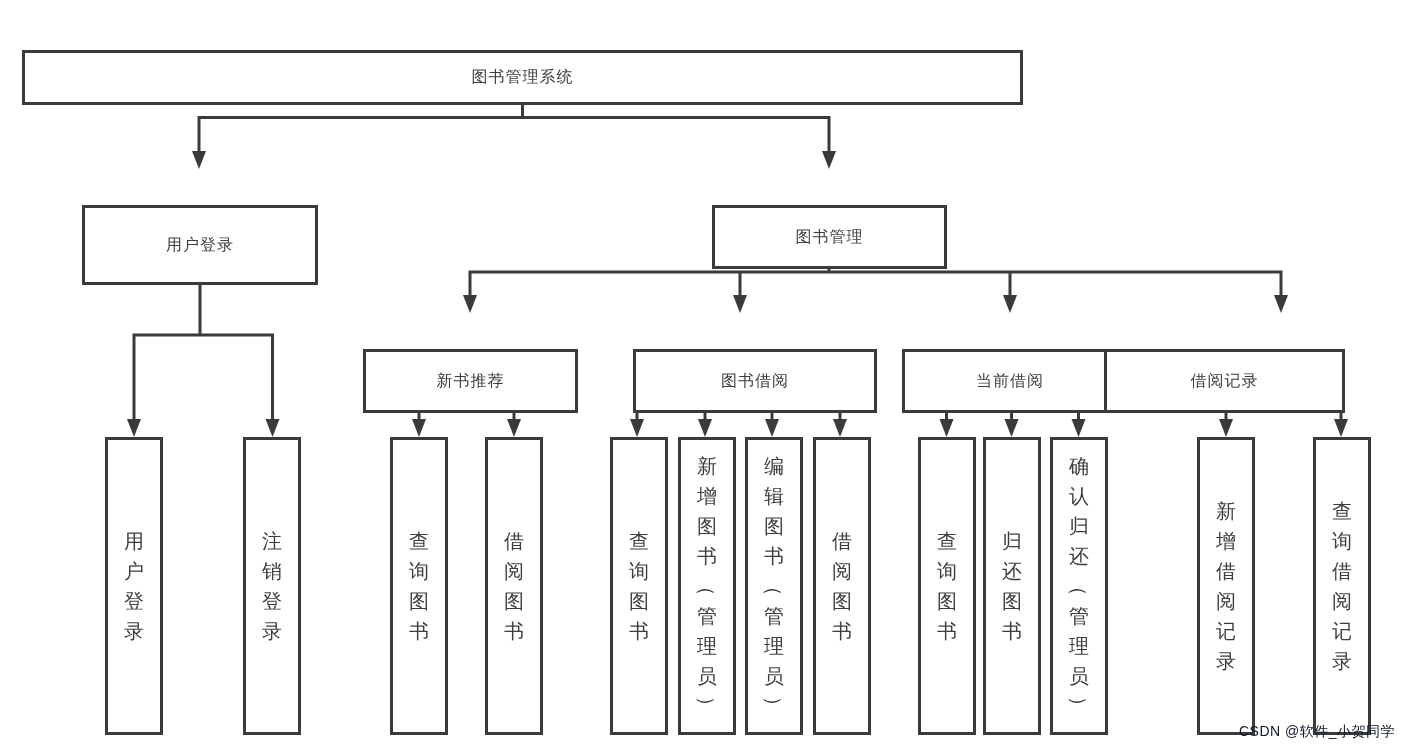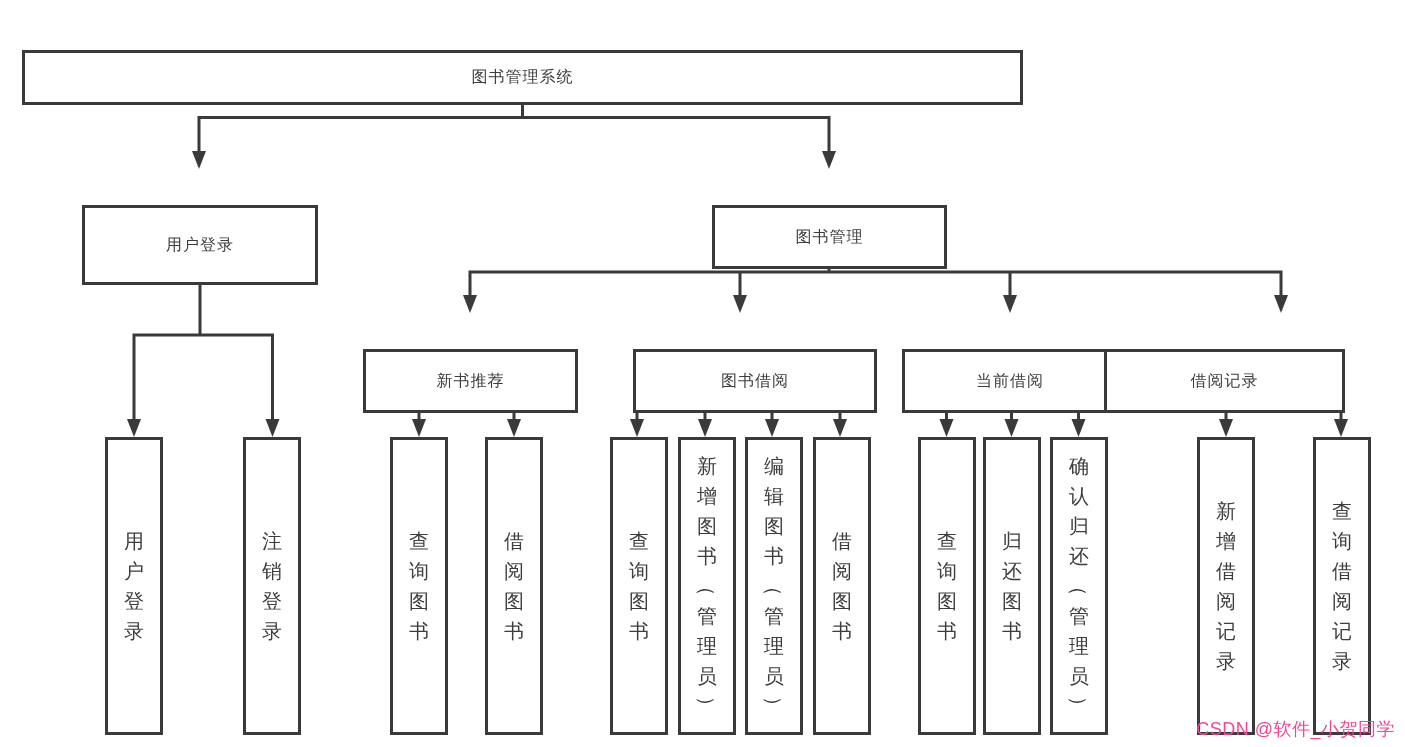--- a/index.html
+++ b/index.html
@@ -44,22 +44,22 @@
     font-size: 20px;
     line-height: 30px;
     height: 30px;
     text-align: center;
   }
   .vchar.rot { transform: rotate(90deg); }
   #watermark {
     position: absolute;
     right: 10px;
     bottom: 6px;
-    font-size: 18px;
-    color: #ec4899;
+    font-size: 14px;
+    color: #0f172a;
     letter-spacing: 0.5px;
     white-space: nowrap;
     z-index: 5;
   }
   .line { stroke: #3a3a3a; stroke-width: 3; fill: none; }
   .arrow { fill: #3a3a3a; stroke: none; }
 </style>
 </head>
 <body>
 

